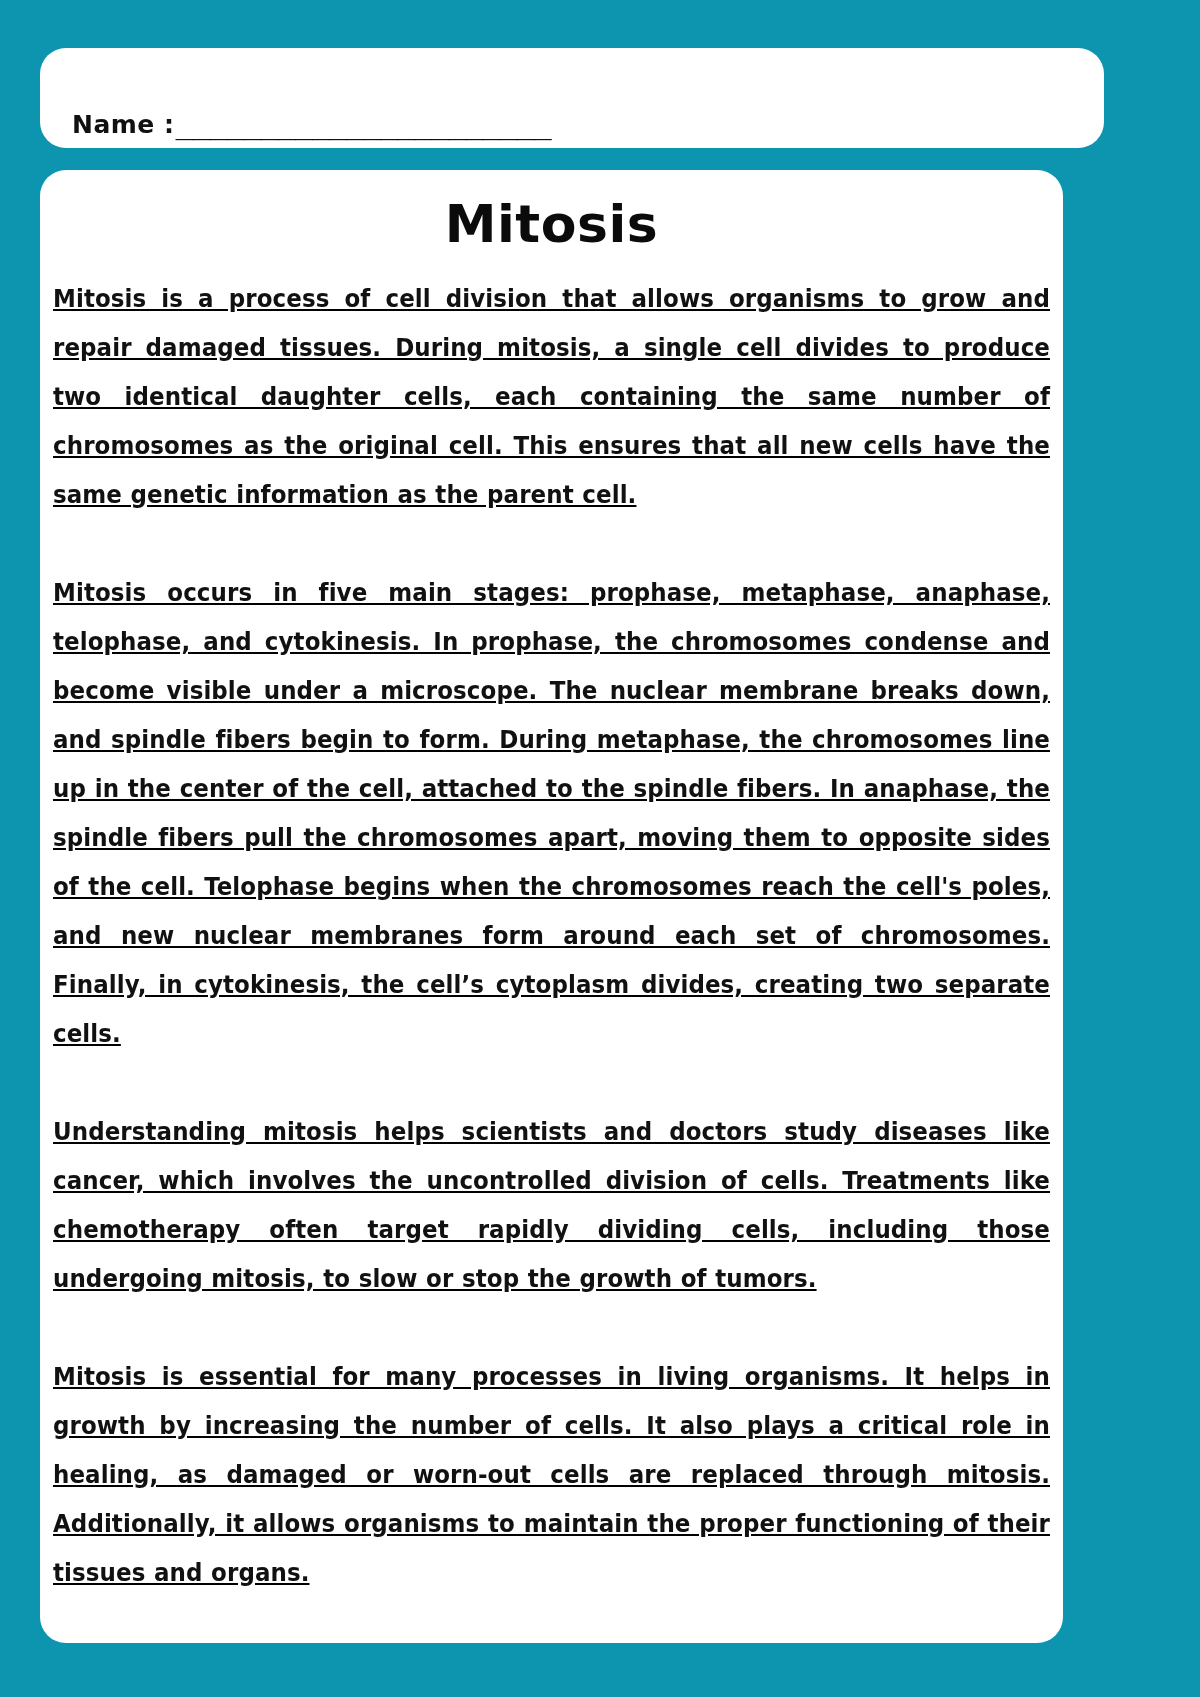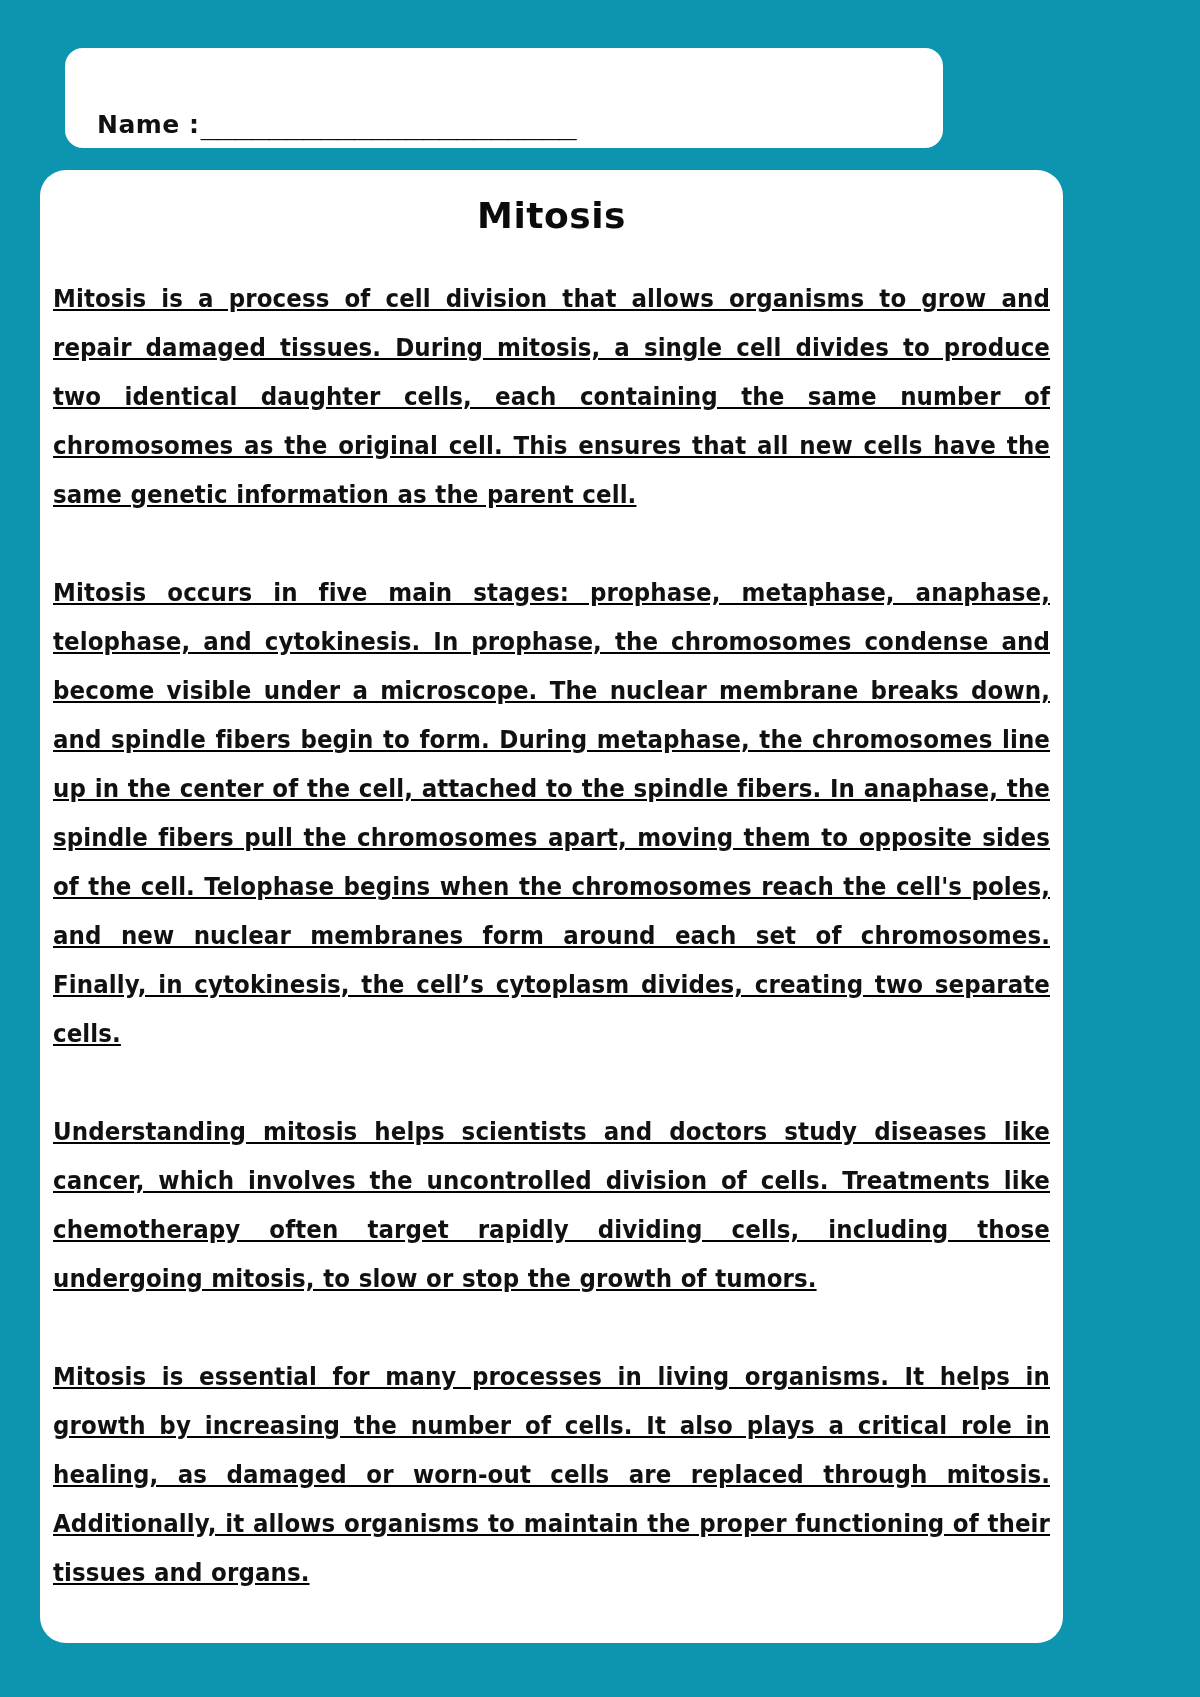--- a/index.html
+++ b/index.html
@@ -20,26 +20,25 @@
     position: absolute;
     inset: 0;
     background: #0d95b0;
   }
 
   
   .header-card {
     position: absolute;
     left: 40px;
     top: 48px;
-    width: 878px;
+    width: 1064px;
     height: 100px;
     background: #ffffff;
-    border-radius: 18px;
+    border-radius: 26px;
     box-sizing: border-box;
-    margin-left: 25px;
   }
 
   .header-fields {
     position: absolute;
     left: 0;
     right: 0;
     bottom: 8px;
     height: 44px;
     display: flex;
     align-items: flex-end;
@@ -86,21 +85,21 @@
     padding: 0;
     overflow: hidden;
   }
 
   .title {
     margin: 0;
     padding-top: 26px;
     text-align: center;
     font-family: "DejaVu Sans", sans-serif;
     font-weight: 700;
-    font-size: 36px;
+    font-size: 52px;
     line-height: 1.1;
     letter-spacing: 0.5px;
     color: #0b0b0b;
   }
 
   .body-text {
     position: absolute;
     left: 13px;
     right: 13px;
     top: 104px;

